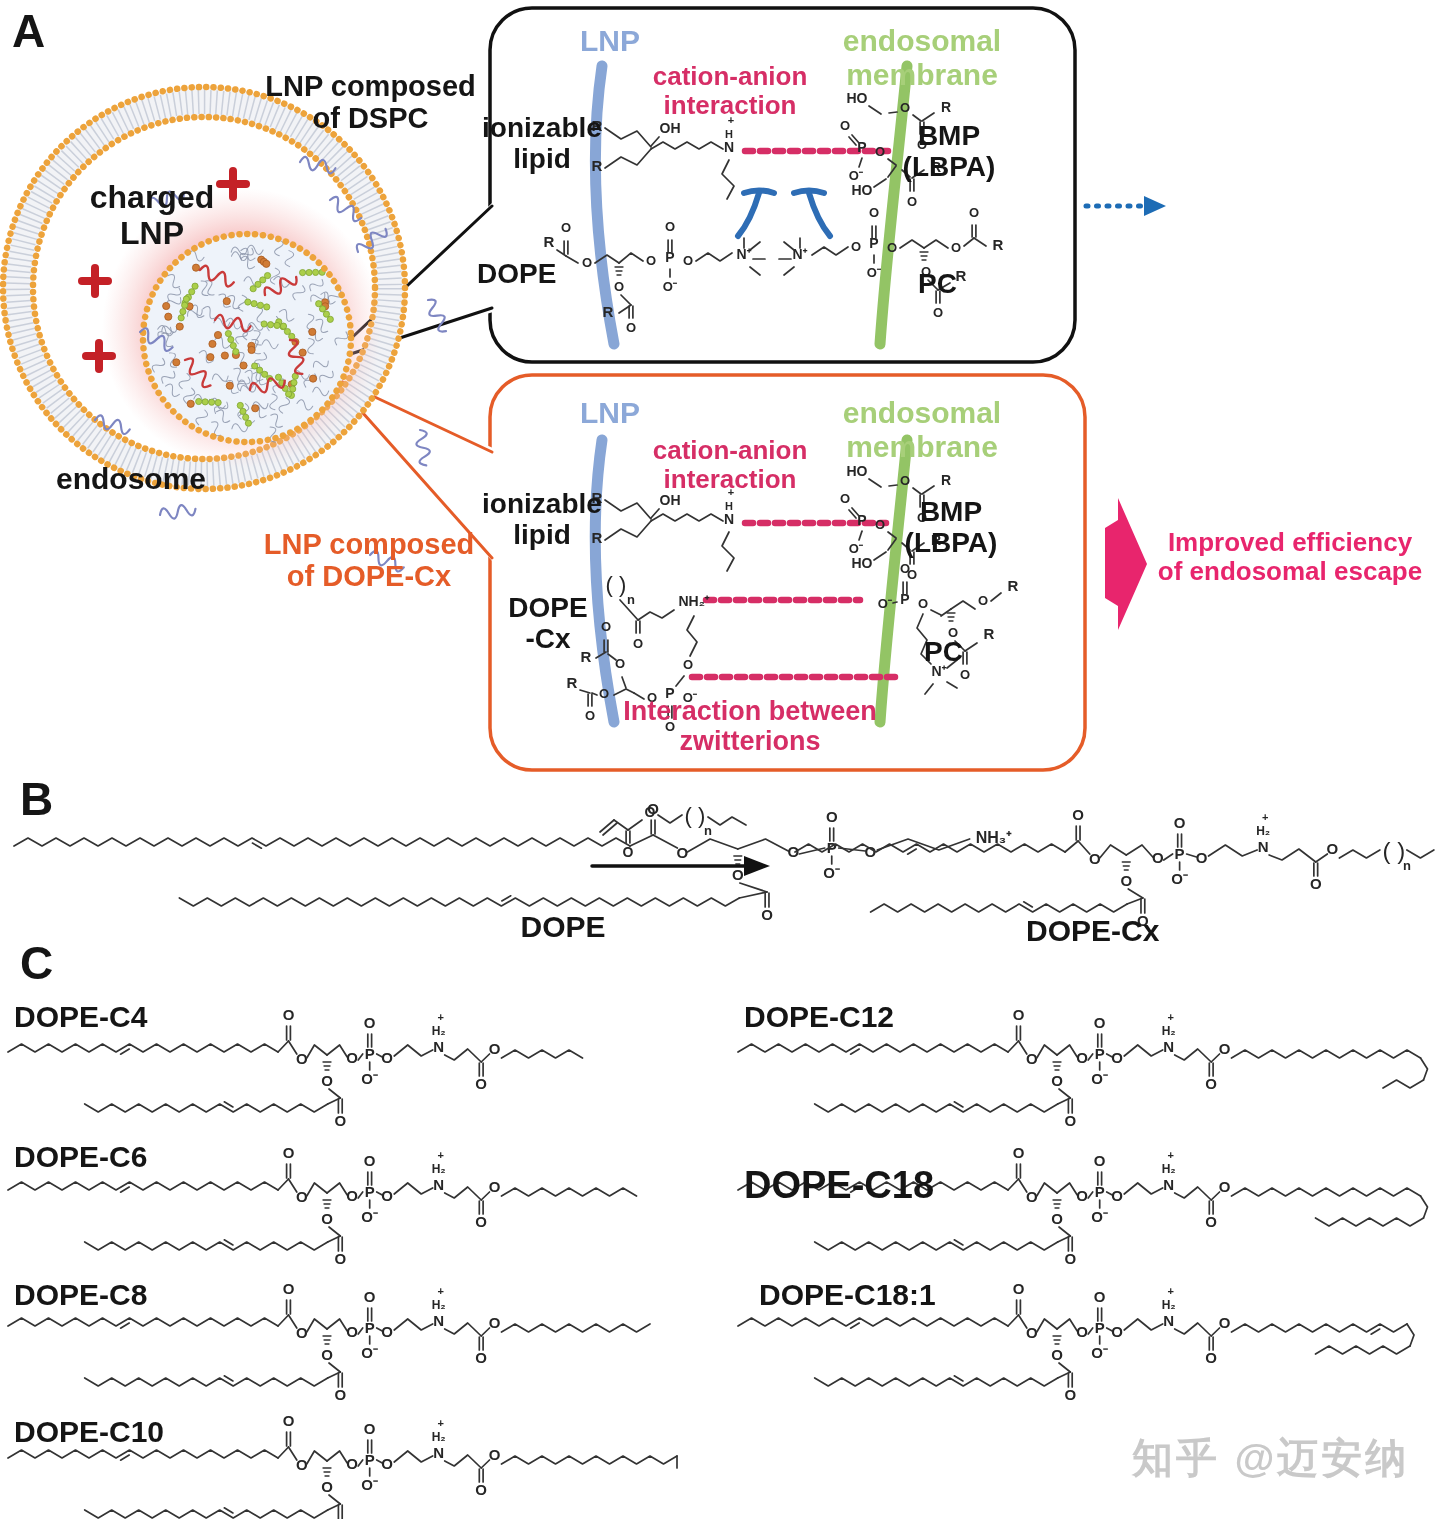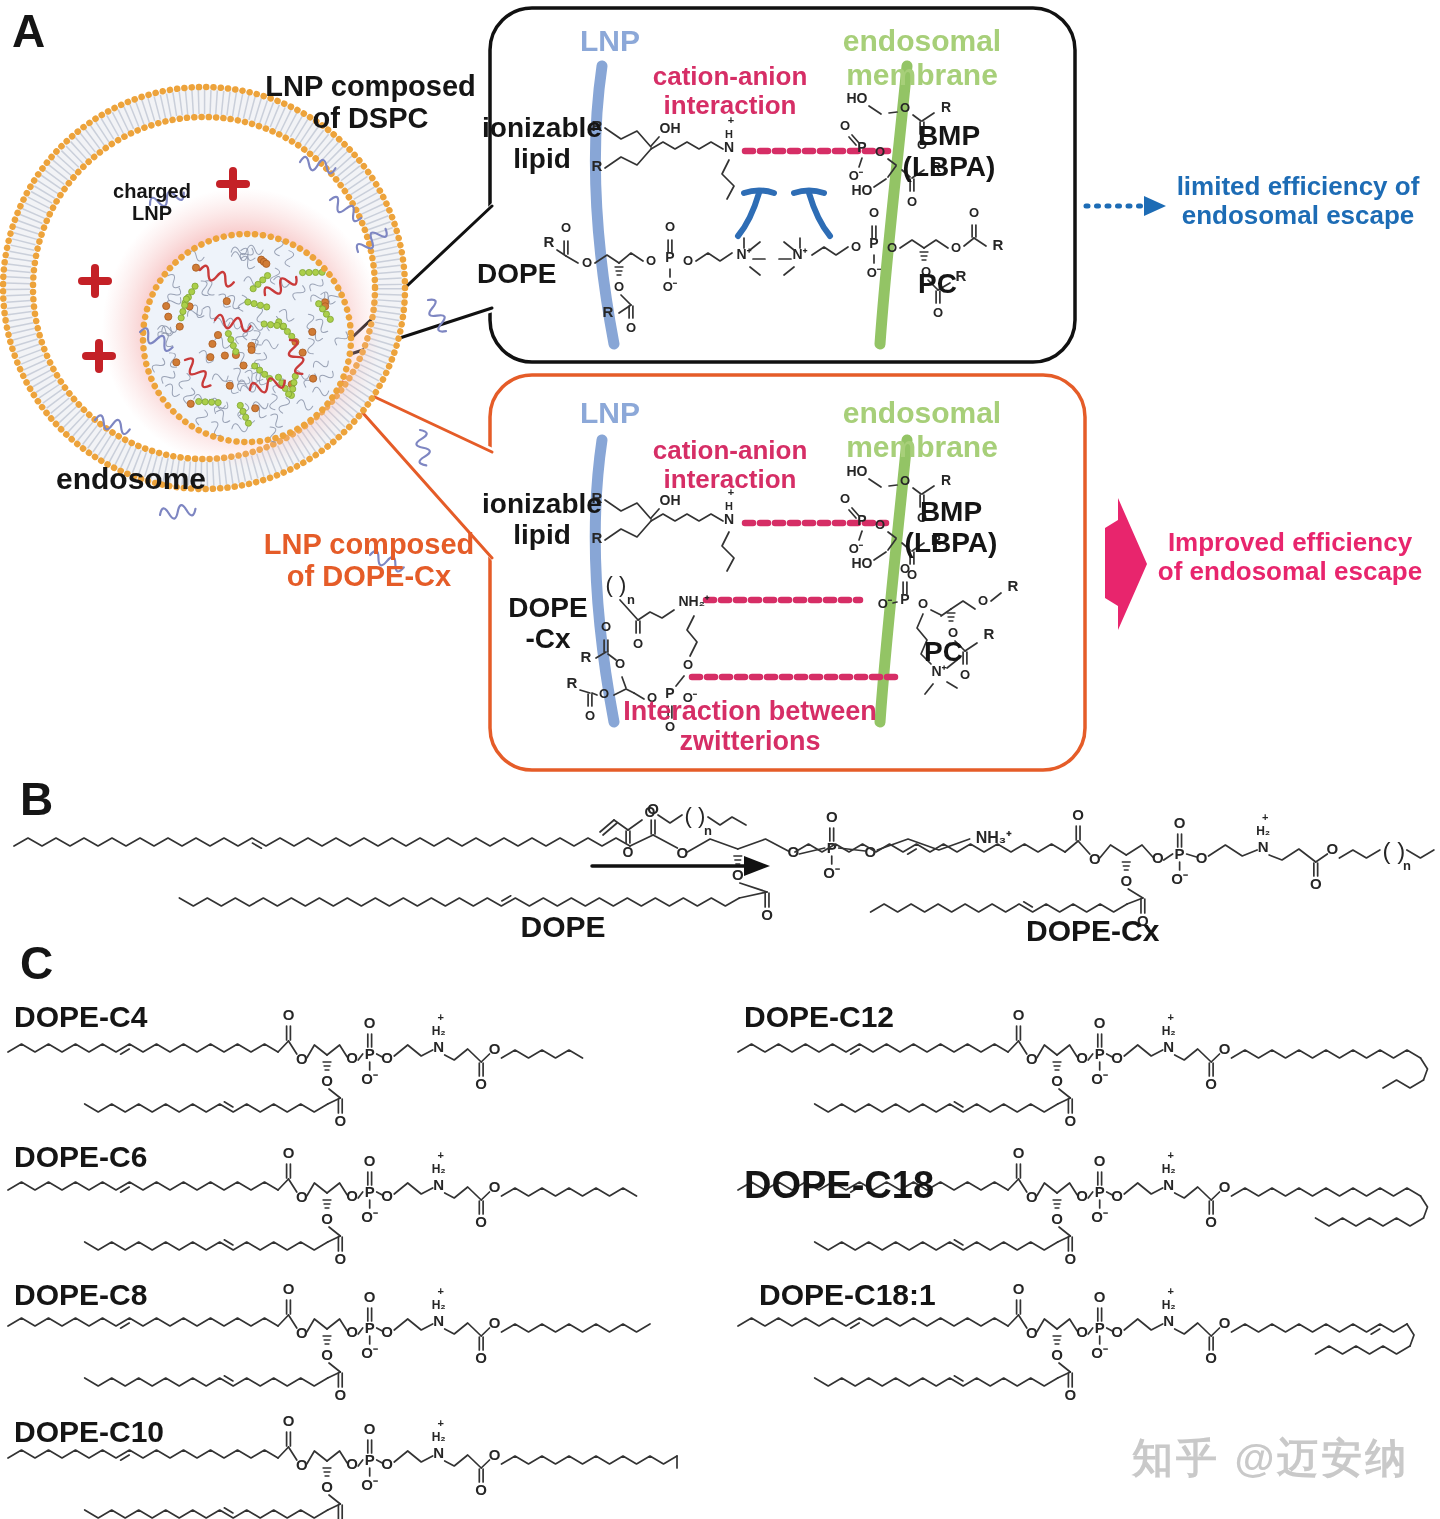--- a/index.html
+++ b/index.html
@@ -901,38 +901,36 @@
         </g>
       </g>
     </svg>
 
   <div class="lbl" style="left:12px;top:6px;font-size:46px;">A</div>
   <div class="lbl" style="left:20px;top:774px;font-size:46px;">B</div>
   <div class="lbl" style="left:20px;top:938px;font-size:46px;">C</div>
 
   <div class="lbl ctr" style="left:258px;top:70px;width:225px;font-size:29px;">LNP composed
 of DSPC</div>
-  <div class="lbl ctr" style="left:86px;top:180px;width:132px;font-size:20px;">charged
+  <div class="lbl ctr" style="left:86px;top:180px;width:132px;font-size:32px;">charged
 LNP</div>
   <div class="lbl" style="left:56px;top:462px;font-size:30px;">endosome</div>
   <div class="lbl ctr c-orange" style="left:250px;top:528px;width:238px;font-size:29px;">LNP composed
 of DOPE-Cx</div>
 
   <div class="lbl ctr c-lnpblue" style="left:560px;top:24px;width:100px;font-size:30px;">LNP</div>
   <div class="lbl ctr c-green" style="left:772px;top:24px;width:300px;font-size:30px;">endosomal membrane</div>
   <div class="lbl ctr c-pink" style="left:650px;top:62px;width:160px;font-size:26px;">cation-anion
 interaction</div>
   <div class="lbl ctr" style="left:478px;top:112px;width:128px;font-size:28px;">ionizable
 lipid</div>
   <div class="lbl ctr" style="left:888px;top:120px;width:122px;font-size:28px;">BMP
 (LBPA)</div>
   <div class="lbl" style="left:477px;top:258px;font-size:28px;">DOPE</div>
   <div class="lbl" style="left:918px;top:268px;font-size:28px;">PC</div>
-  <div class="lbl ctr c-blue" style="left:1162px;top:172px;width:272px;font-size:26px;">limited efficiency of
-endosomal escape</div>
 
   <div class="lbl ctr c-lnpblue" style="left:560px;top:396px;width:100px;font-size:30px;">LNP</div>
   <div class="lbl ctr c-green" style="left:772px;top:396px;width:300px;font-size:30px;">endosomal membrane</div>
   <div class="lbl ctr c-pink" style="left:650px;top:436px;width:160px;font-size:26px;">cation-anion
 interaction</div>
   <div class="lbl ctr" style="left:478px;top:488px;width:128px;font-size:28px;">ionizable
 lipid</div>
   <div class="lbl ctr" style="left:890px;top:496px;width:122px;font-size:28px;">BMP
 (LBPA)</div>
   <div class="lbl ctr" style="left:492px;top:592px;width:112px;font-size:28px;">DOPE

